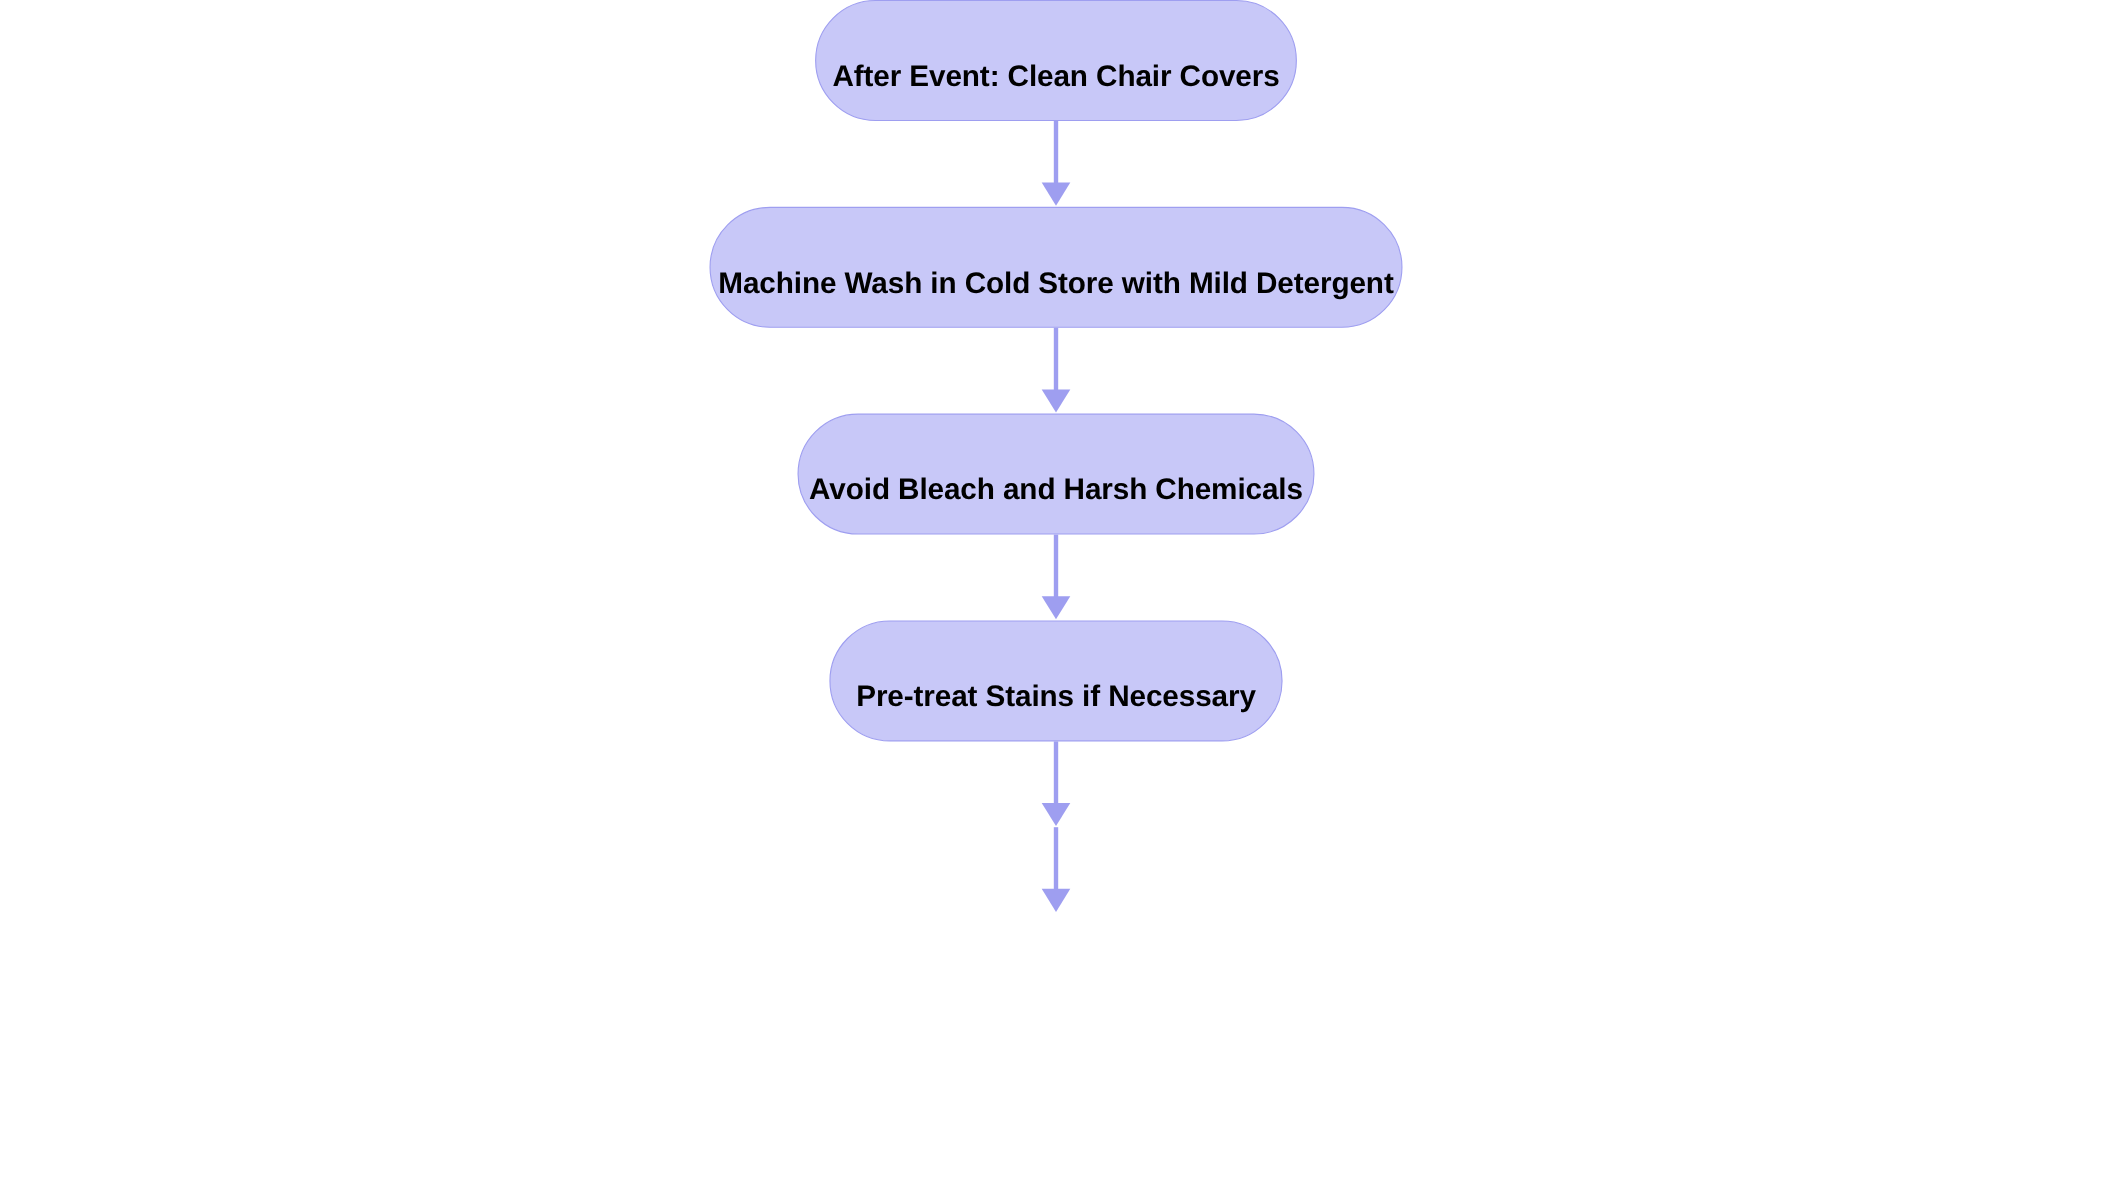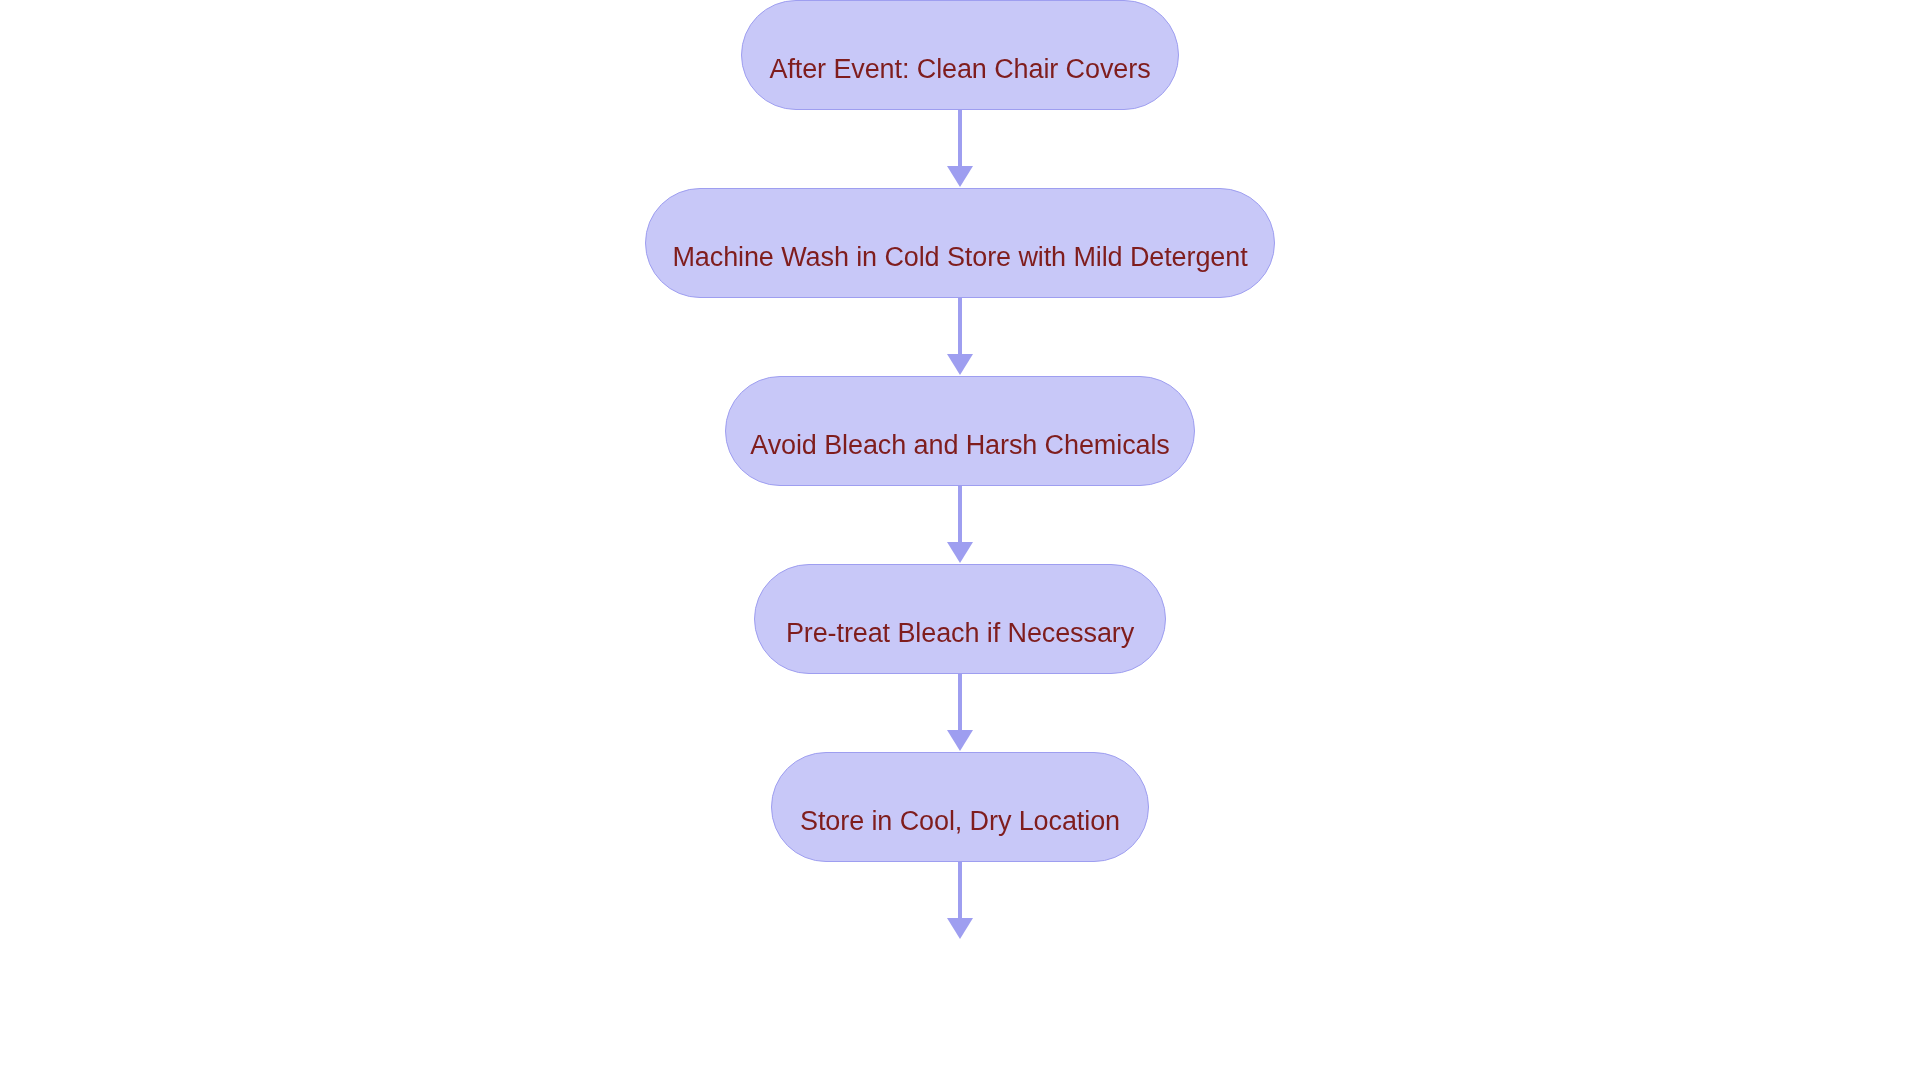--- a/index.html
+++ b/index.html
@@ -41,25 +41,25 @@
     background: #c8c8f8;
     border: 1.6px solid #9e9ef0;
     border-radius: 55px;
     display: flex;
     align-items: center;
     justify-content: center;
     padding: 0 44px;
     white-space: nowrap;
   }
   .node-label {
-    color: #7f1d1d;
+    color: #000000;
     font-size: 27px;
     line-height: 1;
     letter-spacing: -0.1px;
-    font-weight: 400;
+    font-weight: 700;
     margin-top: 28px;
   }
 
   
   .node.w1 { width: 438px; }
   .node.w2 { width: 630px; }
   .node.w3 { width: 470px; }
   .node.w4 { width: 412px; }
   .node.w5 { width: 378px; }
   .node.w6 { width: 524px; }
@@ -107,31 +107,28 @@
     <div class="node w3">
       <span class="node-label">Avoid Bleach and Harsh Chemicals</span>
     </div>
 
     <svg class="connector" viewBox="0 0 30 78">
       <line class="edge-line" x1="15" y1="0" x2="15" y2="58"></line>
       <polygon class="edge-arrow" points="2,56 28,56 15,77"></polygon>
     </svg>
 
     <div class="node w4">
-      <span class="node-label">Pre-treat Bleach if Necessary</span>
+      <span class="node-label">Pre-treat Stains if Necessary</span>
     </div>
 
     <svg class="connector" viewBox="0 0 30 78">
       <line class="edge-line" x1="15" y1="0" x2="15" y2="58"></line>
       <polygon class="edge-arrow" points="2,56 28,56 15,77"></polygon>
     </svg>
 
-    <div class="node w5">
-      <span class="node-label">Store in Cool, Dry Location</span>
-    </div>
 
     <svg class="connector" viewBox="0 0 30 78">
       <line class="edge-line" x1="15" y1="0" x2="15" y2="58"></line>
       <polygon class="edge-arrow" points="2,56 28,56 15,77"></polygon>
     </svg>
 
 
   </div>
 </div>
 

